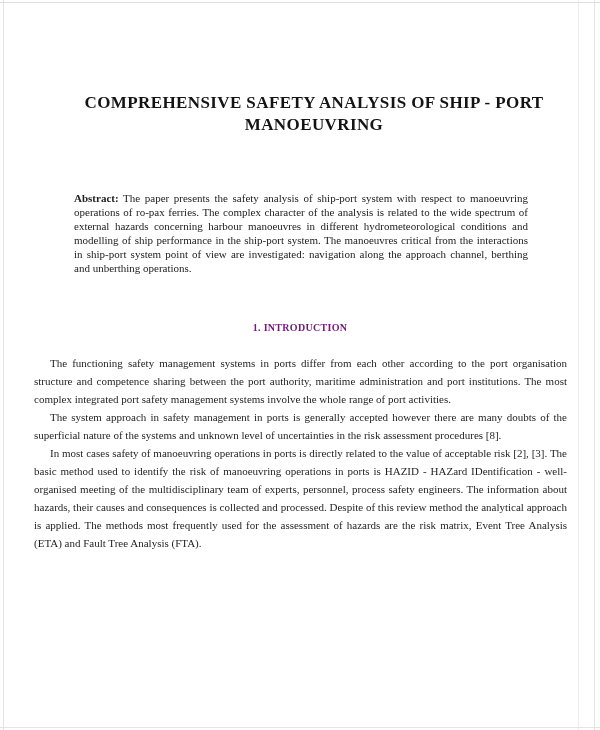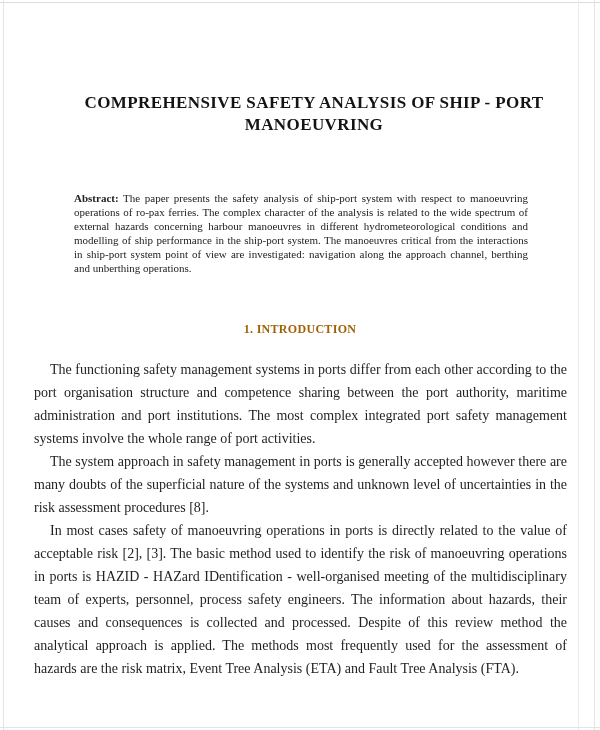--- a/index.html
+++ b/index.html
@@ -47,29 +47,29 @@
     text-align: justify;
     color: #222;
   }
   .abstract-block p { margin: 0; }
   .inline-label { font-weight: bold; }
 
   .section-heading {
     margin-top: 47px;
     text-align: center;
     font-weight: bold;
-    font-size: 12px;
+    font-size: 10px;
     letter-spacing: 0.3px;
-    color: #a16207;
+    color: #701a75;
   }
 
   .body-text {
     margin: 21px 33px 0 34px;
-    font-size: 14px;
-    line-height: 23px;
+    font-size: 11px;
+    line-height: 18px;
     text-align: justify;
     color: #1f1f1f;
   }
   .body-text p {
     margin: 0;
     text-indent: 16px;
   }
 </style>
 </head>
 <body>

